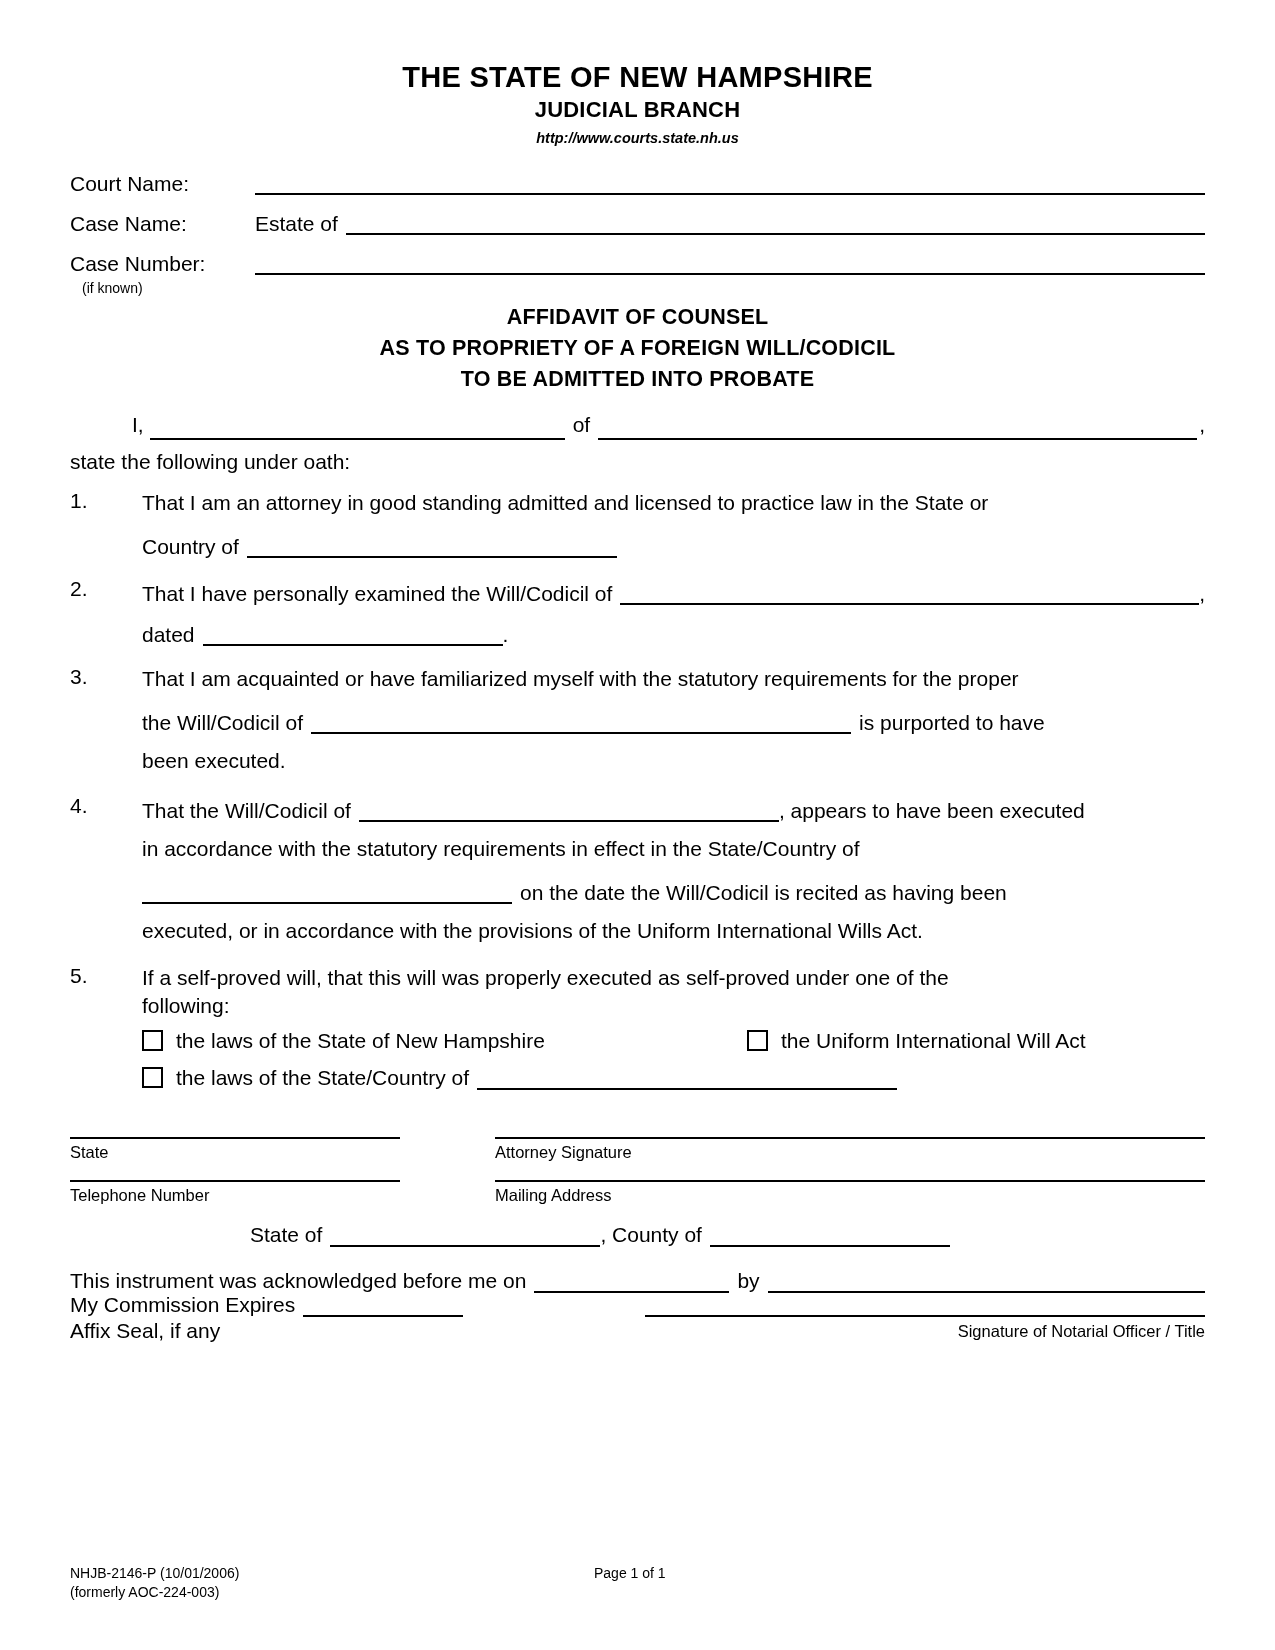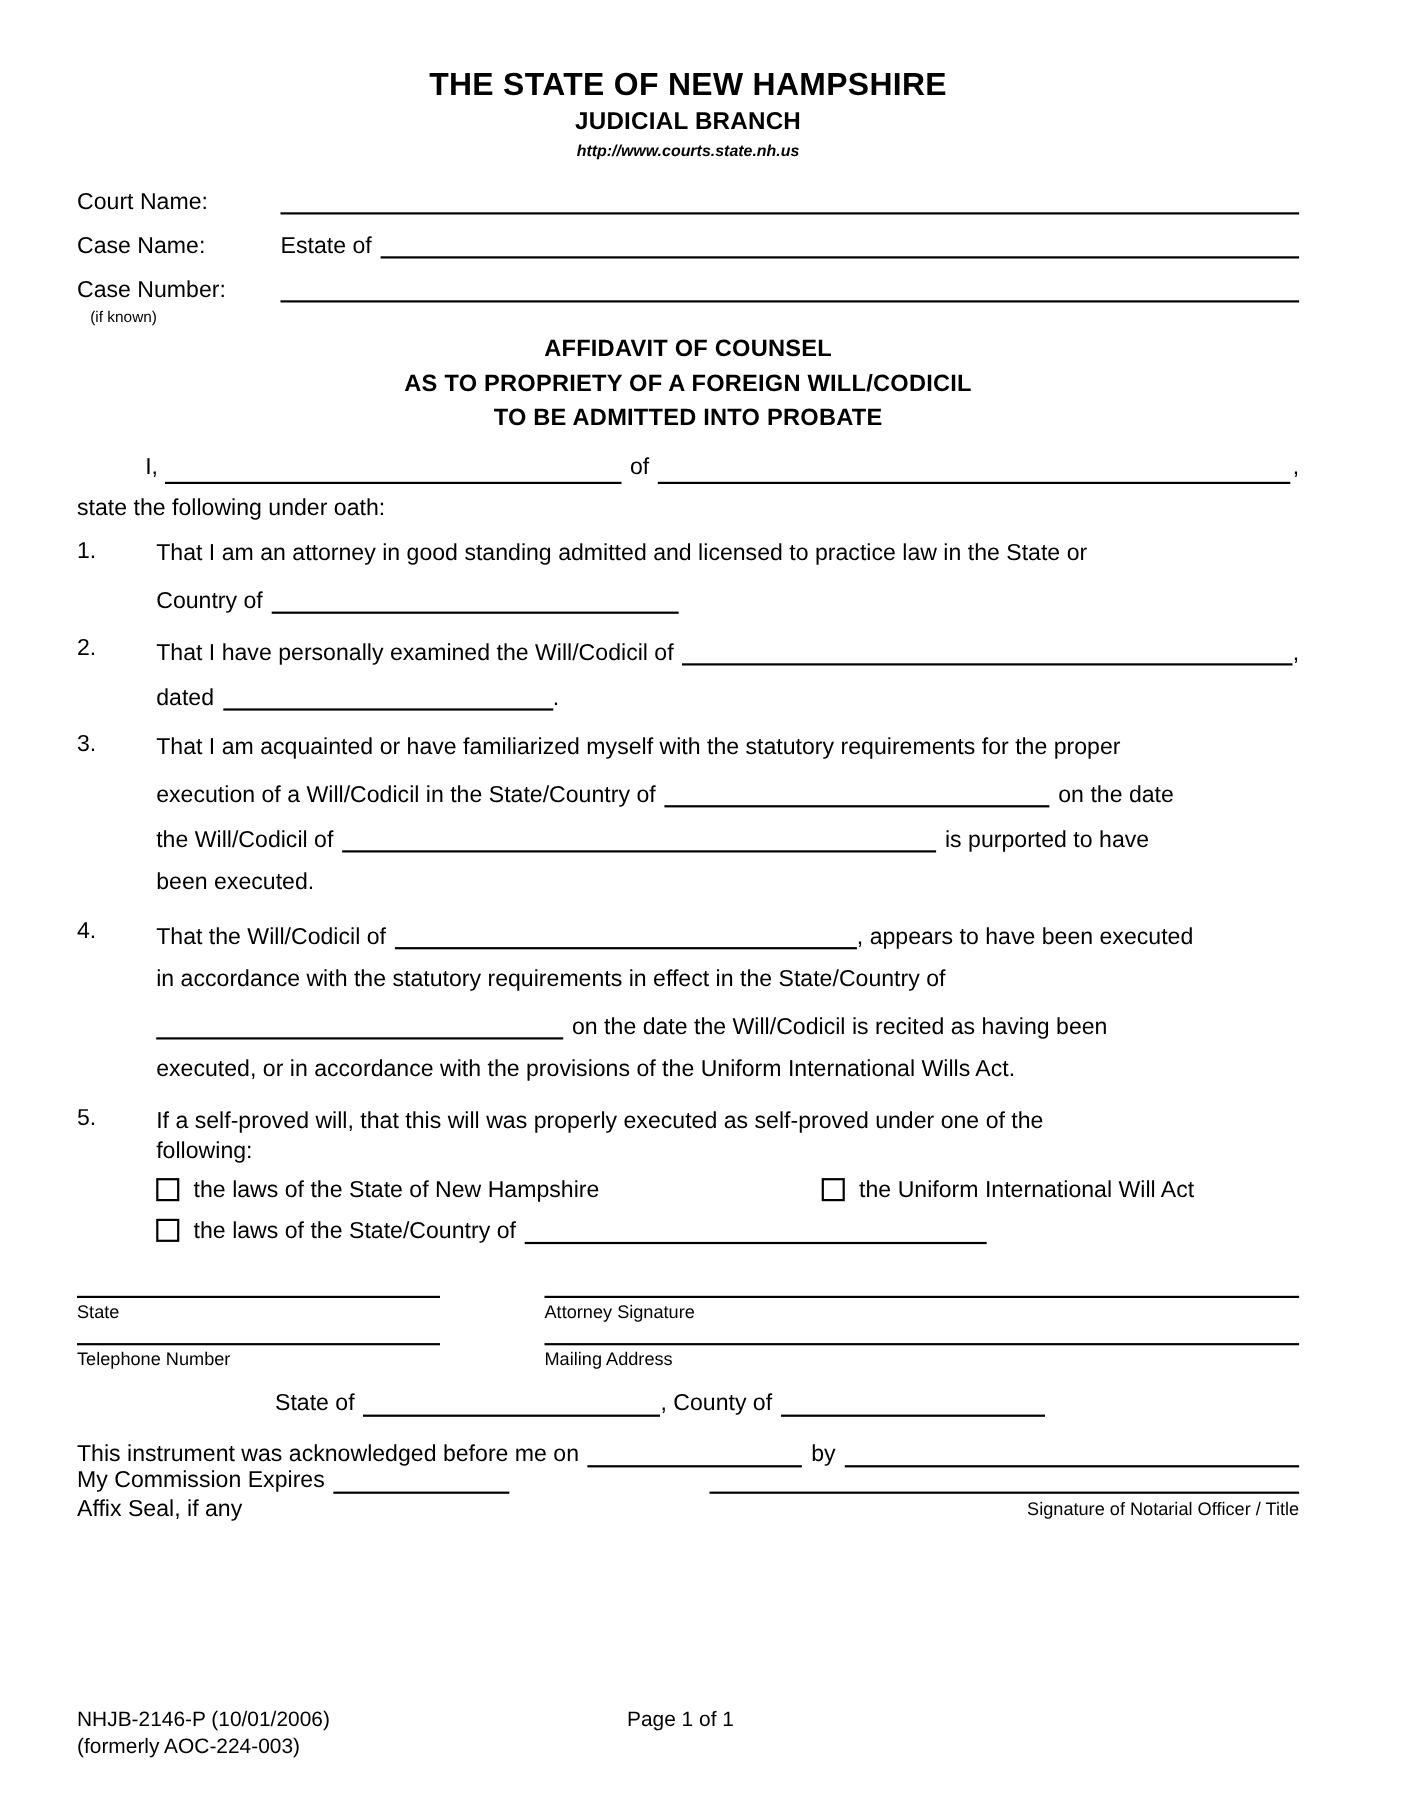--- a/index.html
+++ b/index.html
@@ -9,21 +9,21 @@
     height: 1650px;
     background: #ffffff;
     font-family: "Liberation Sans", sans-serif;
     color: #000000;
     overflow: hidden;
   }
   .page {
     position: relative;
     width: 1275px;
     height: 1650px;
-    padding: 60px 94px 0 70px;
+    padding: 60px 70px 0 70px;
   }
 
   
   .doc-header { text-align: center; margin-bottom: 26px; }
   .hdr-state {
     font-size: 29px;
     font-weight: bold;
     letter-spacing: 0.3px;
     line-height: 1.18;
   }
@@ -208,22 +208,23 @@
   .affix-left { flex: 0 0 575px; width: 575px; }
   .affix-right { flex: 1 1 auto; font-size: 16.5px; padding-top: 3px; text-align: right; }
 
   
   .doc-footer {
     position: absolute;
     left: 70px;
     right: 70px;
     bottom: 48px;
     display: flex;
-    font-size: 19px;
+    font-size: 14px;
     line-height: 1.35;
+    gap: 24px;
   }
   .footer-left { flex: 0 0 500px; width: 500px; }
   .footer-center { flex: 1 1 auto; }
 </style>
 </head>
 <body>
 
 <div class="page">
 
   <div class="doc-header">
@@ -296,25 +297,20 @@
           <span class="ul w300"></span>
           <span class="txt">.</span>
         </div>
       </div>
     </div>
 
     <div class="item">
       <div class="item-num">3.</div>
       <div class="item-body">
         <div class="iline plain">That I am acquainted or have familiarized myself with the statutory requirements for the proper</div>
-        <div class="iline">
-          <span class="txt pad-r">execution of a Will/Codicil in the State/Country of</span>
-          <span class="ul w350"></span>
-          <span class="txt pad-l">on the date</span>
-        </div>
         <div class="iline">
           <span class="txt pad-r">the Will/Codicil of</span>
           <span class="ul w540"></span>
           <span class="txt pad-l">is purported to have</span>
         </div>
         <div class="iline plain">been executed.</div>
       </div>
     </div>
 
     <div class="item">

